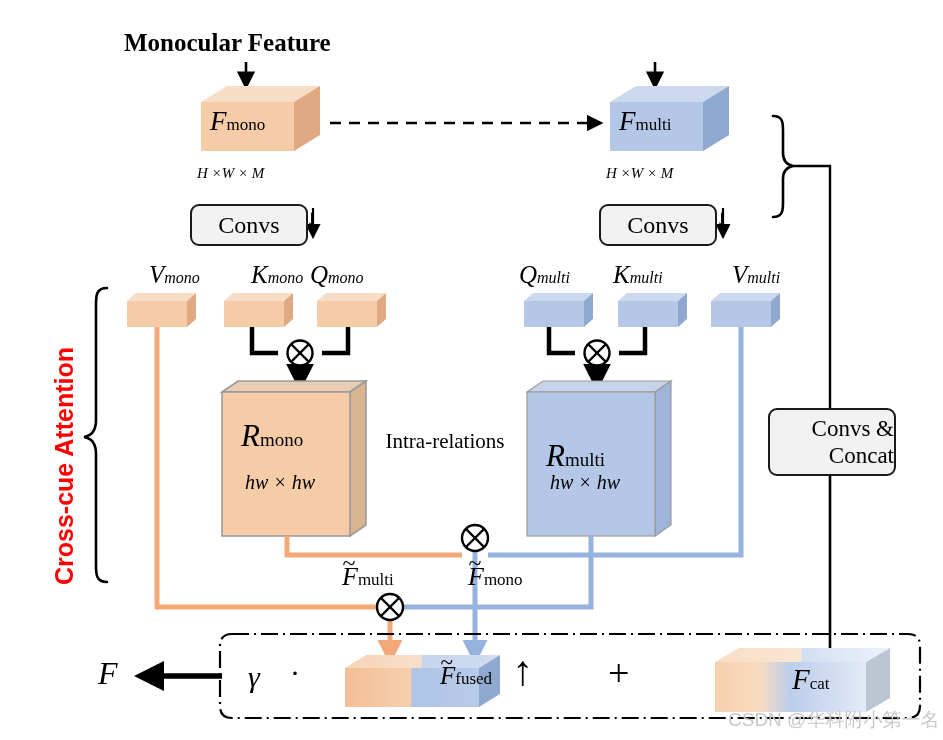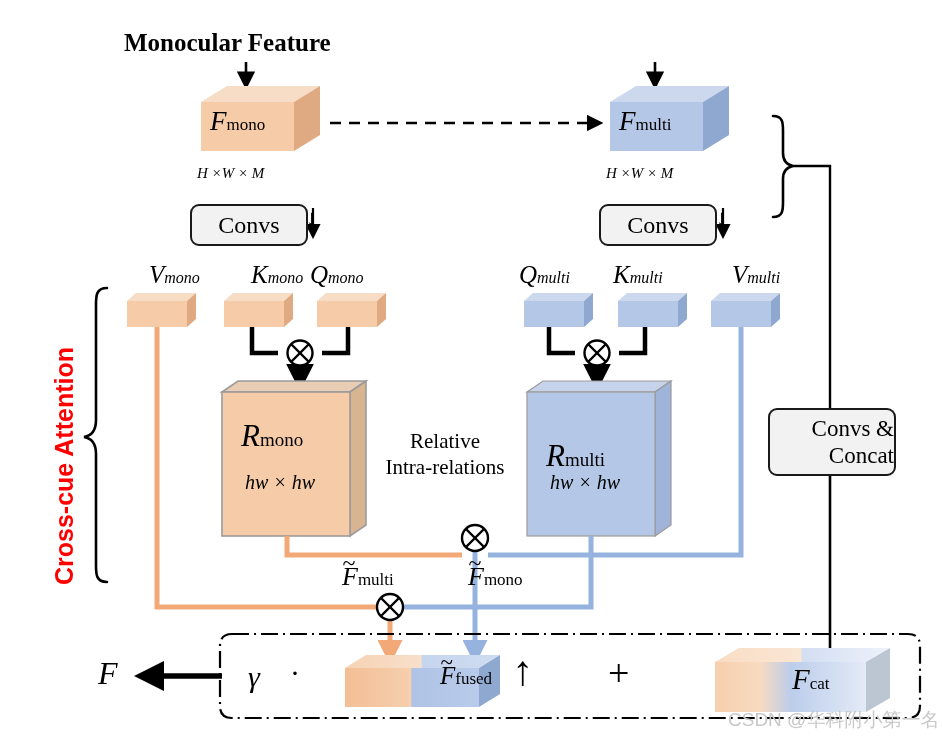--- a/index.html
+++ b/index.html
@@ -308,21 +308,20 @@
     <span>R</span><span class="sub">mono</span>
   </div>
   <div class="lbl relhw" style="left:245px;top:472px;">hw × hw</div>
 
   <div class="lbl relname" style="left:546px;top:440px;">
     <span>R</span><span class="sub">multi</span>
   </div>
   <div class="lbl relhw" style="left:550px;top:472px;">hw × hw</div>
 
   <div class="lbl rel-caption" style="left:380px;top:428px;width:130px;">
-    <div>Relative</div>
     <div>Intra-relations</div>
   </div>
 
   <div class="lbl ftilde" style="left:342px;top:564px;">
     <span class="tilde-wrap">
       <span class="tld">~</span><span>F</span>
     </span><span class="sub">multi</span>
   </div>
 
   <div class="lbl ftilde" style="left:468px;top:564px;">

